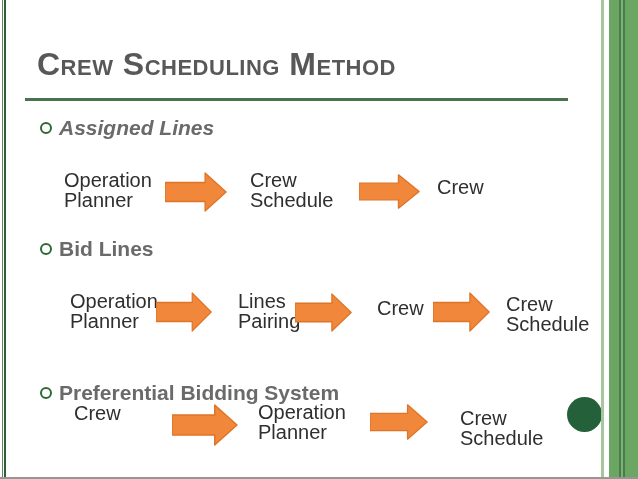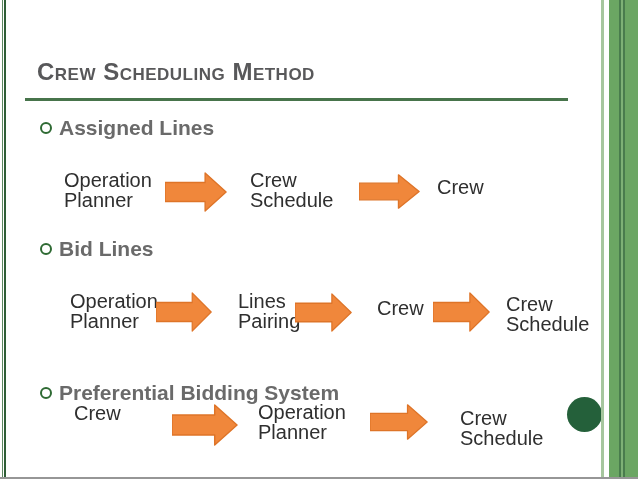--- a/index.html
+++ b/index.html
@@ -27,22 +27,22 @@
       #7eb176 12px,#7eb176 14px,
       var(--border-green-dark) 14px,var(--border-green-dark) 16px,
       var(--border-green) 16px,var(--border-green) 29px);
   }
   .bottom-line{
     position:absolute;left:0;bottom:0;width:100%;height:2px;z-index:5;
     background:#969696;
   }
   
   .title{
-    position:absolute;left:37px;top:58px;
-    font-size:24px;font-weight:bold;letter-spacing:.5px;
+    position:absolute;left:37px;top:46px;
+    font-size:32px;font-weight:bold;letter-spacing:.5px;
     font-variant:small-caps;
     color:var(--title-color);
     white-space:nowrap;
   }
   .title-rule{
     position:absolute;left:25px;top:98px;width:543px;height:3px;
     background:var(--underline-green);
   }
   
   .bullet{
@@ -82,21 +82,21 @@
 <div class="canvas">
 
   <div class="left-border"></div>
   <div class="right-light-stripe"></div>
   <div class="right-band"></div>
   <div class="bottom-line"></div>
 
   <div class="title">Crew Scheduling Method</div>
   <div class="title-rule"></div>
 
-  <div class="bullet" style="top:115px;">
+  <div class="bullet" style="top:115px;font-style:italic;">
     <span class="ring"></span>
     <span class="bullet-text">Assigned Lines</span>
   </div>
 
   <div class="flow-label" style="left:64px;top:170px;width:88px;">Operation Planner</div>
   <div class="arrow" style="left:165px;top:172px;width:62px;height:40px;">
     <svg viewBox="0 0 68 42" preserveAspectRatio="none">
         <polygon points="0,11 44,11 44,1 67,21 44,41 44,31 0,31"></polygon>
       </svg>
   </div>

